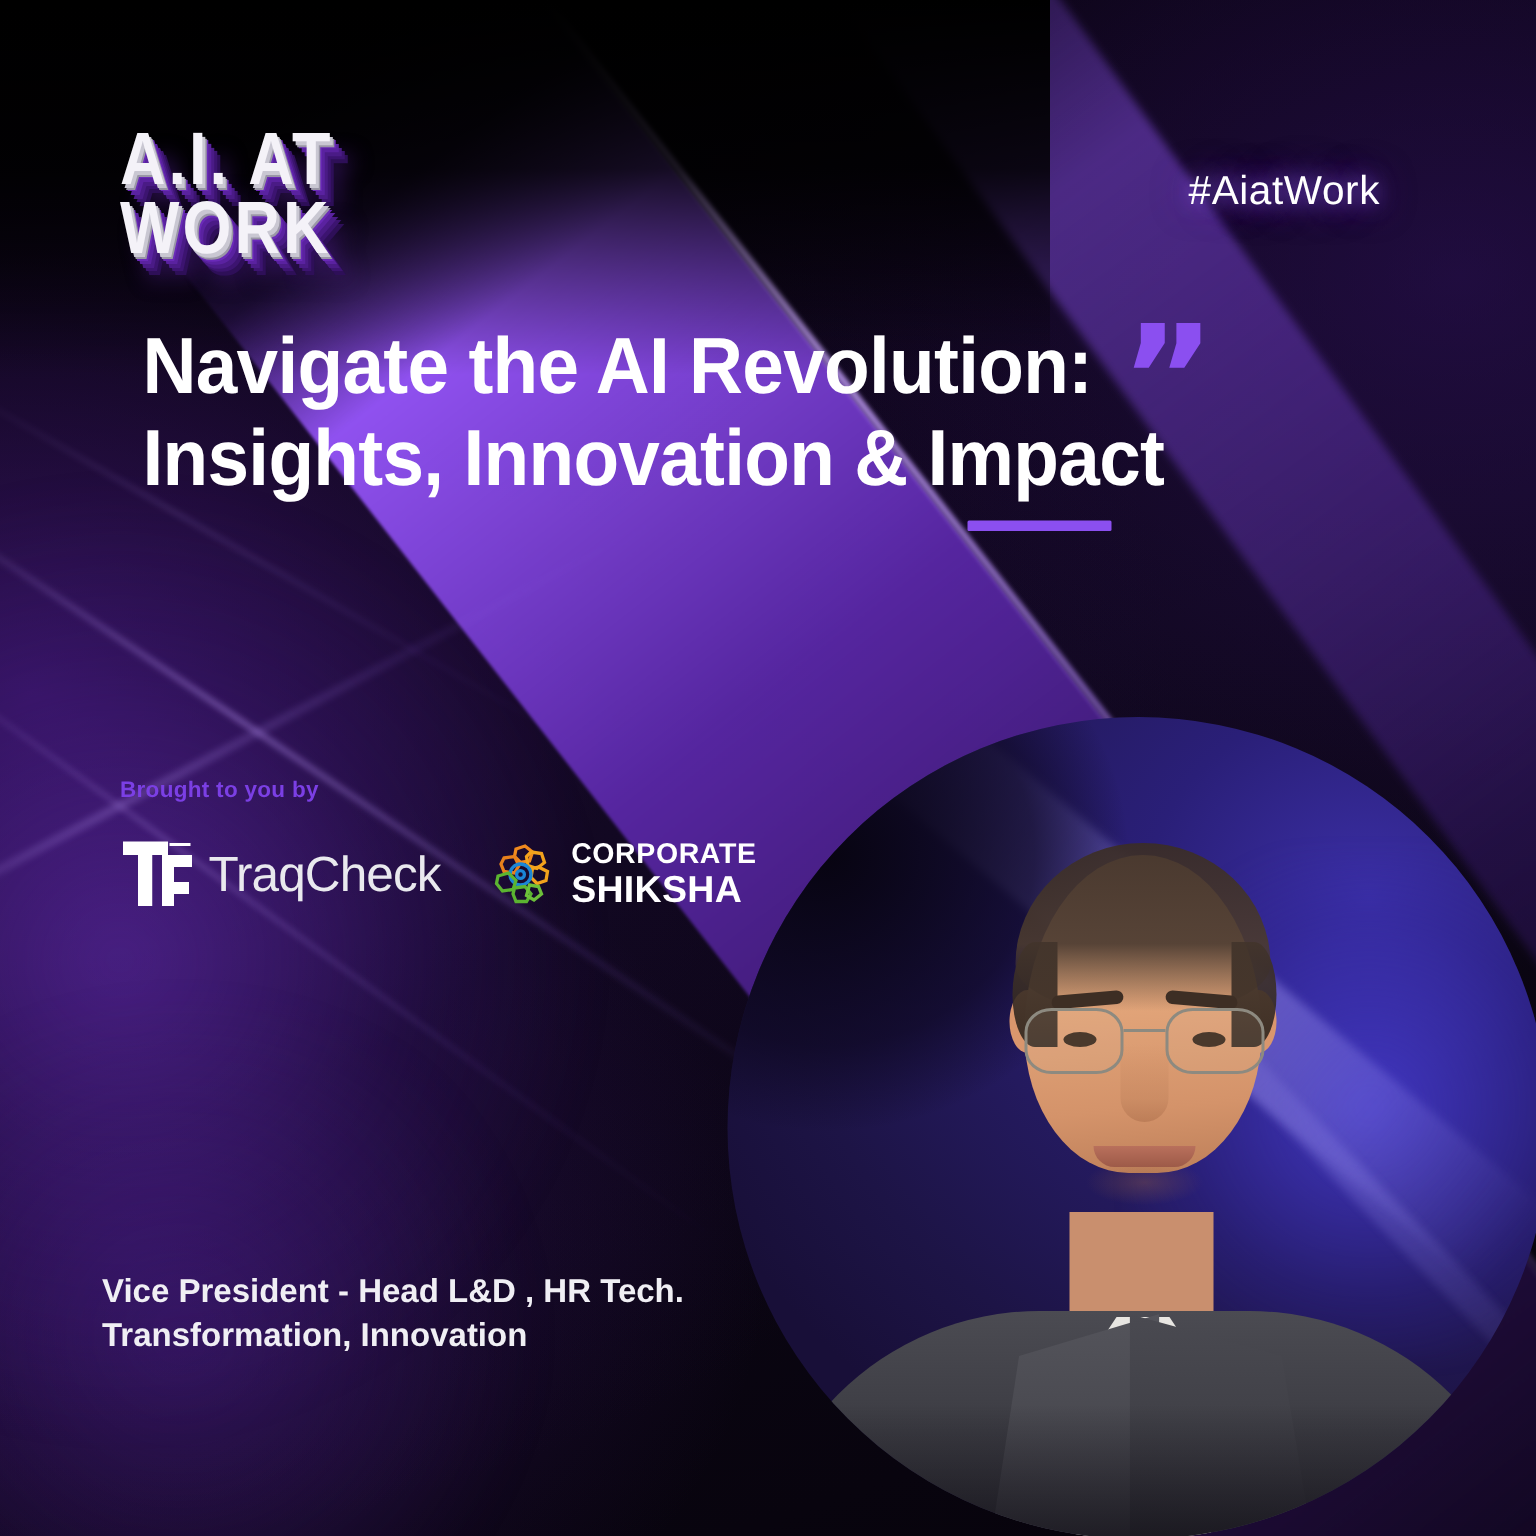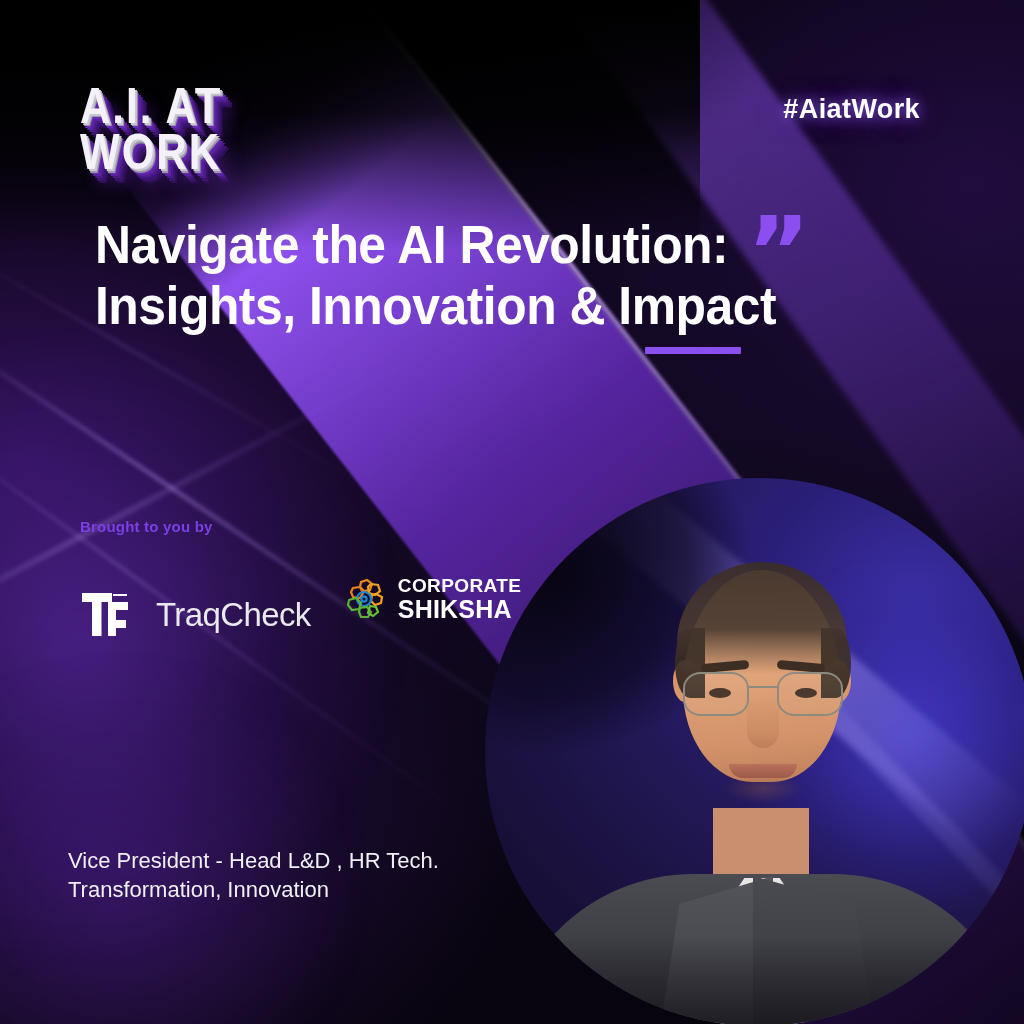--- a/index.html
+++ b/index.html
@@ -106,22 +106,22 @@
       12px 12px 0 #2e0f58,
       14px 14px 14px rgba(90,34,160,.7);
     transform:scaleY(1.18);
     transform-origin:left top;
   }
   .logo-l1{ display:block; }
   .logo-l2{ display:block; }
 
   
   .hashtag{
-    position:absolute; right:104px; top:94px;
-    font-size:27px; font-weight:700; color:#ffffff;
+    position:absolute; right:104px; top:112px;
+    font-size:27px; font-weight:400; color:#ffffff;
     letter-spacing:.4px;
     text-shadow:0 0 14px rgba(150,100,255,.85), 0 0 26px rgba(120,60,230,.55);
   }
 
   
   .headline{
     position:absolute; left:95px; top:214px;
     width:760px;
   }
   .headline .line{
@@ -149,21 +149,21 @@
   }
 
   
   .sponsors{ position:absolute; left:80px; top:518px; }
   .sponsor-label{
     font-size:15px; font-weight:700; color:#7b3fe4; letter-spacing:.2px;
   }
   .sponsor-row{
     display:flex; align-items:center; gap:32px; margin-top:22px;
   }
-  .traq{ display:flex; align-items:center; gap:20px;margin-top:32px; }
+  .traq{ display:flex; align-items:center; gap:3px; }
   .traq-mark{ width:56px; height:52px; }
   .traq-word{
     font-size:33px; font-weight:400; color:#e9e9ee; letter-spacing:-.6px;
   }
   .shiksha{ display:flex; align-items:center; gap:11px; }
   .shiksha-mark{ width:44px; height:42px; }
   .shiksha-words{ line-height:1; }
   .shiksha-top{
     display:block; font-size:19px; font-weight:700; color:#ffffff; letter-spacing:.4px;
   }
@@ -272,21 +272,21 @@
 
   
   .speaker{
     position:absolute; left:68px; top:838px; width:440px;
   }
   .speaker-name{
     font-size:32px; font-weight:700; color:#ffffff; letter-spacing:-.2px;
   }
   .speaker-role{
     margin-top:8px;
-    font-size:22px; font-weight:400; color:#f0eff4; line-height:1.34;
+    font-size:22px; font-weight:700; color:#f0eff4; line-height:1.34;
   }
 </style>
 </head>
 <body>
 
 <div class="poster">
 
   <div class="bg-base"></div>
   <div class="glow-left"></div>
   <div class="glow-bottomleft"></div>

